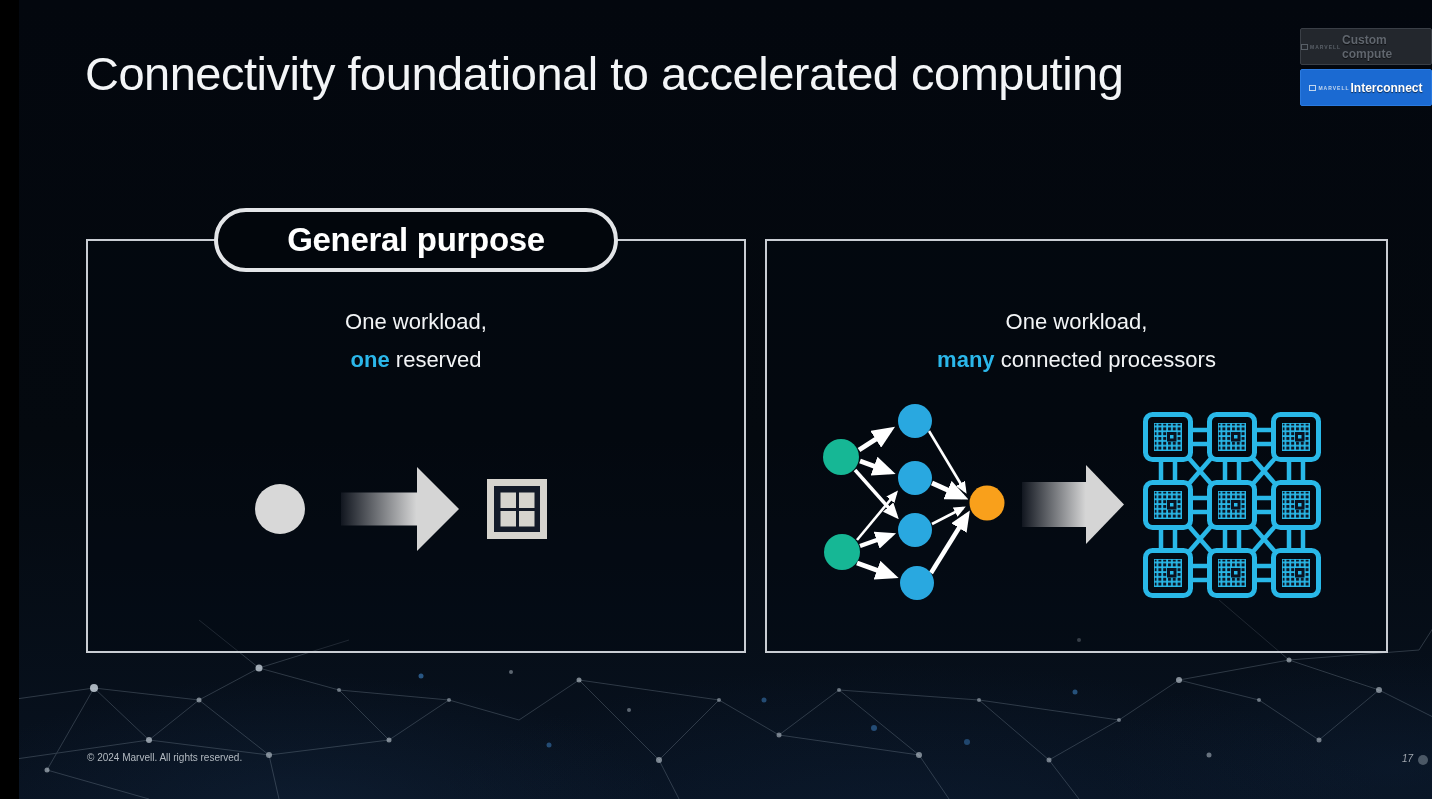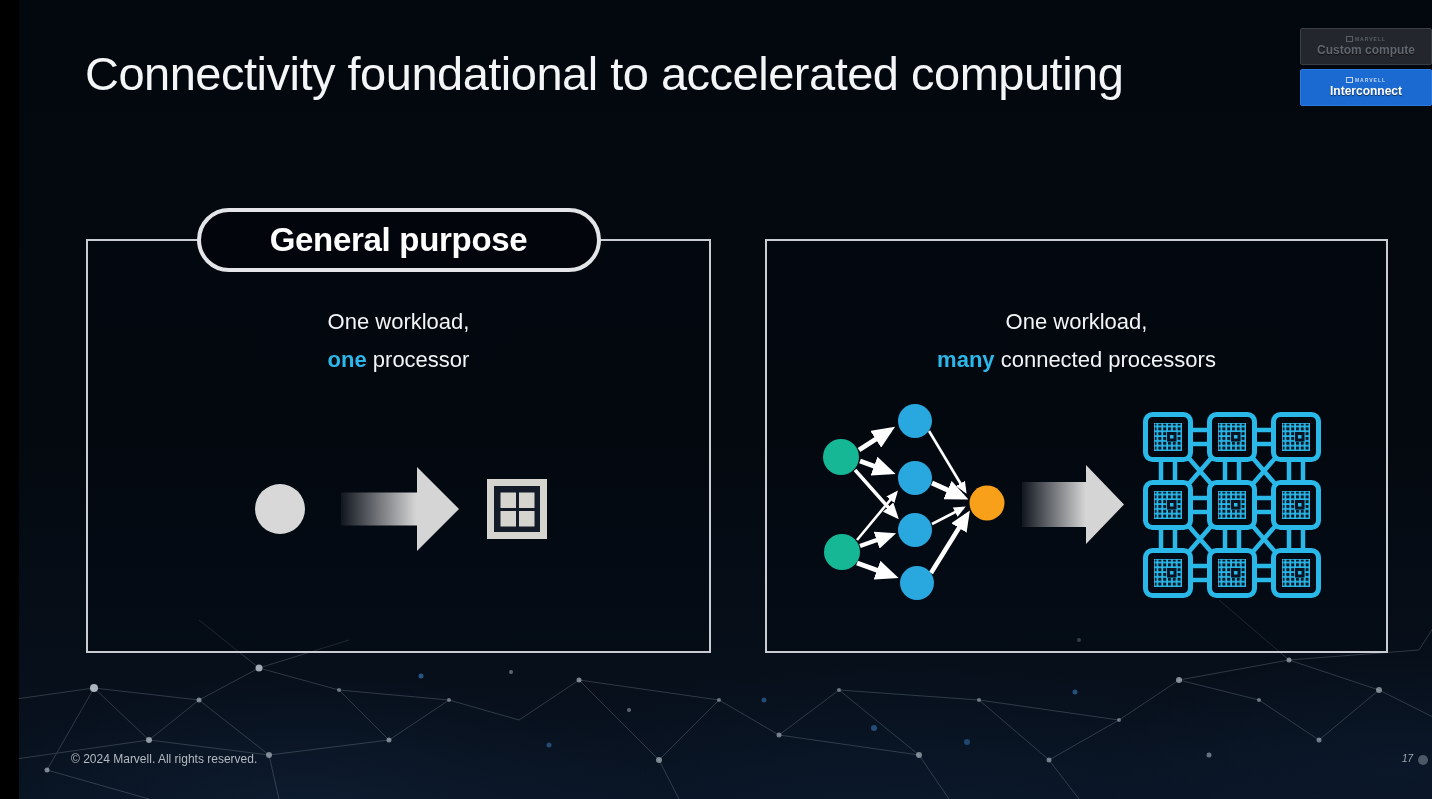--- a/index.html
+++ b/index.html
@@ -24,36 +24,36 @@
   .bg-svg{position:absolute;left:0;top:0;width:1432px;height:799px;pointer-events:none;}
 
   .title{
     position:absolute;left:66px;top:48px;width:1260px;
     color:#f3f5f7;font-size:47px;font-weight:400;letter-spacing:-.5px;line-height:1.1;
   }
 
   
   .legend{position:absolute;right:19px;top:28px;width:132px;display:flex;flex-direction:column;gap:4px;}
   .legend-box{
-    height:35px;border-radius:2px;display:flex;flex-direction:column;align-items:center;justify-content:center;gap:1px;
+    height:35px;border-radius:2px;display:flex;flex-direction:row;align-items:center;justify-content:center;gap:1px;
     background:#23272d;border:1px solid #3a3f46;
   }
   .legend-box .brand-row{display:flex;align-items:center;gap:2px;opacity:.45;}
   .legend-box.active .brand-row{opacity:.85;}
   .brand-mark{width:7px;height:6px;border:1px solid #9aa3ad;display:inline-block;box-sizing:border-box;}
   .legend-box.active .brand-mark{border-color:#dfe8f2;}
   .brand-text{font-size:5px;letter-spacing:1px;color:#9aa3ad;font-weight:700;}
   .legend-box.active .brand-text{color:#dfe8f2;}
   .legend-label{font-size:12px;font-weight:700;color:#60666e;text-shadow:0 1px 1px rgba(0,0,0,.6);}
   .legend-box.active{background:var(--legend-blue);border-color:#2a7ae0;}
   .legend-box.active .legend-label{color:#ffffff;}
 
   
   .panel{position:absolute;top:239px;height:410px;border:2px solid #c9cdd3;background:rgba(4,9,17,.35);}
-  .panel.left{left:67px;width:621px;}
+  .panel.left{left:67px;width:621px;padding-left:35px;}
   .panel.right{left:746px;width:619px;}
 
   .pill{
     position:absolute;top:-33px;left:50%;transform:translateX(-50%);
     width:404px;height:64px;border-radius:34px;background:#02060c;
     display:flex;align-items:center;justify-content:center;
     color:#fff;font-size:33px;font-weight:700;letter-spacing:-.3px;box-sizing:border-box;
   }
   .pill.gray{border:4px solid #e3e5e8;}
   .pill.cyan{border:4px solid var(--accent-cyan);}
@@ -61,21 +61,21 @@
   .panel-text{position:absolute;top:62px;left:0;width:100%;text-align:center;color:#f2f4f6;font-size:22px;line-height:38px;}
   .hl{color:var(--highlight-text);font-weight:700;}
 
   .diagram-svg{position:absolute;}
   .node-green{fill:var(--node-green);}
   .node-cyan{fill:var(--node-cyan);}
   .node-orange{fill:var(--node-orange);}
   .cy-stroke{stroke:var(--accent-cyan);}
   .cy-fill{fill:var(--accent-cyan);}
 
-  .footer{position:absolute;left:52px;top:752px;color:#b3bac1;font-size:12px;}
+  .footer{position:absolute;left:68px;top:752px;color:#b3bac1;font-size:10px;}
   .page-num{position:absolute;right:38px;top:753px;color:#a2a8b0;font-size:10px;font-style:italic;}
 </style>
 </head>
 <body>
 
 <div class="slide">
 
   <svg class="bg-svg" viewBox="0 0 1432 799">
     <g stroke="#93a3b1" stroke-width="1" opacity="0.28" fill="none">
       <path d="M-10,700 L75,688 L180,700 L240,668 L320,690 L430,700 L500,720 L560,680 L700,700 L760,735 L820,690 L960,700 L1100,720 L1160,680 L1270,660 L1400,650"></path>
@@ -140,21 +140,21 @@
         <span class="brand-text">MARVELL</span>
       </span>
       <span class="legend-label">Interconnect</span>
     </div>
   </div>
 
   <div class="panel left">
     <div class="pill gray">General purpose</div>
     <div class="panel-text">
       <span>One workload,</span><br>
-      <span class="hl">one</span><span> processor</span>
+      <span class="hl">one</span><span> reserved</span>
     </div>
   </div>
 
   <svg class="diagram-svg" style="left:225px;top:450px;" width="330" height="120" viewBox="0 0 330 120">
     <defs>
       <linearGradient id="grayArrowL" x1="0" y1="0" x2="1" y2="0">
         <stop offset="0" stop-color="#11161f"></stop>
         <stop offset="1" stop-color="#d9d9d9"></stop>
       </linearGradient>
     </defs>

